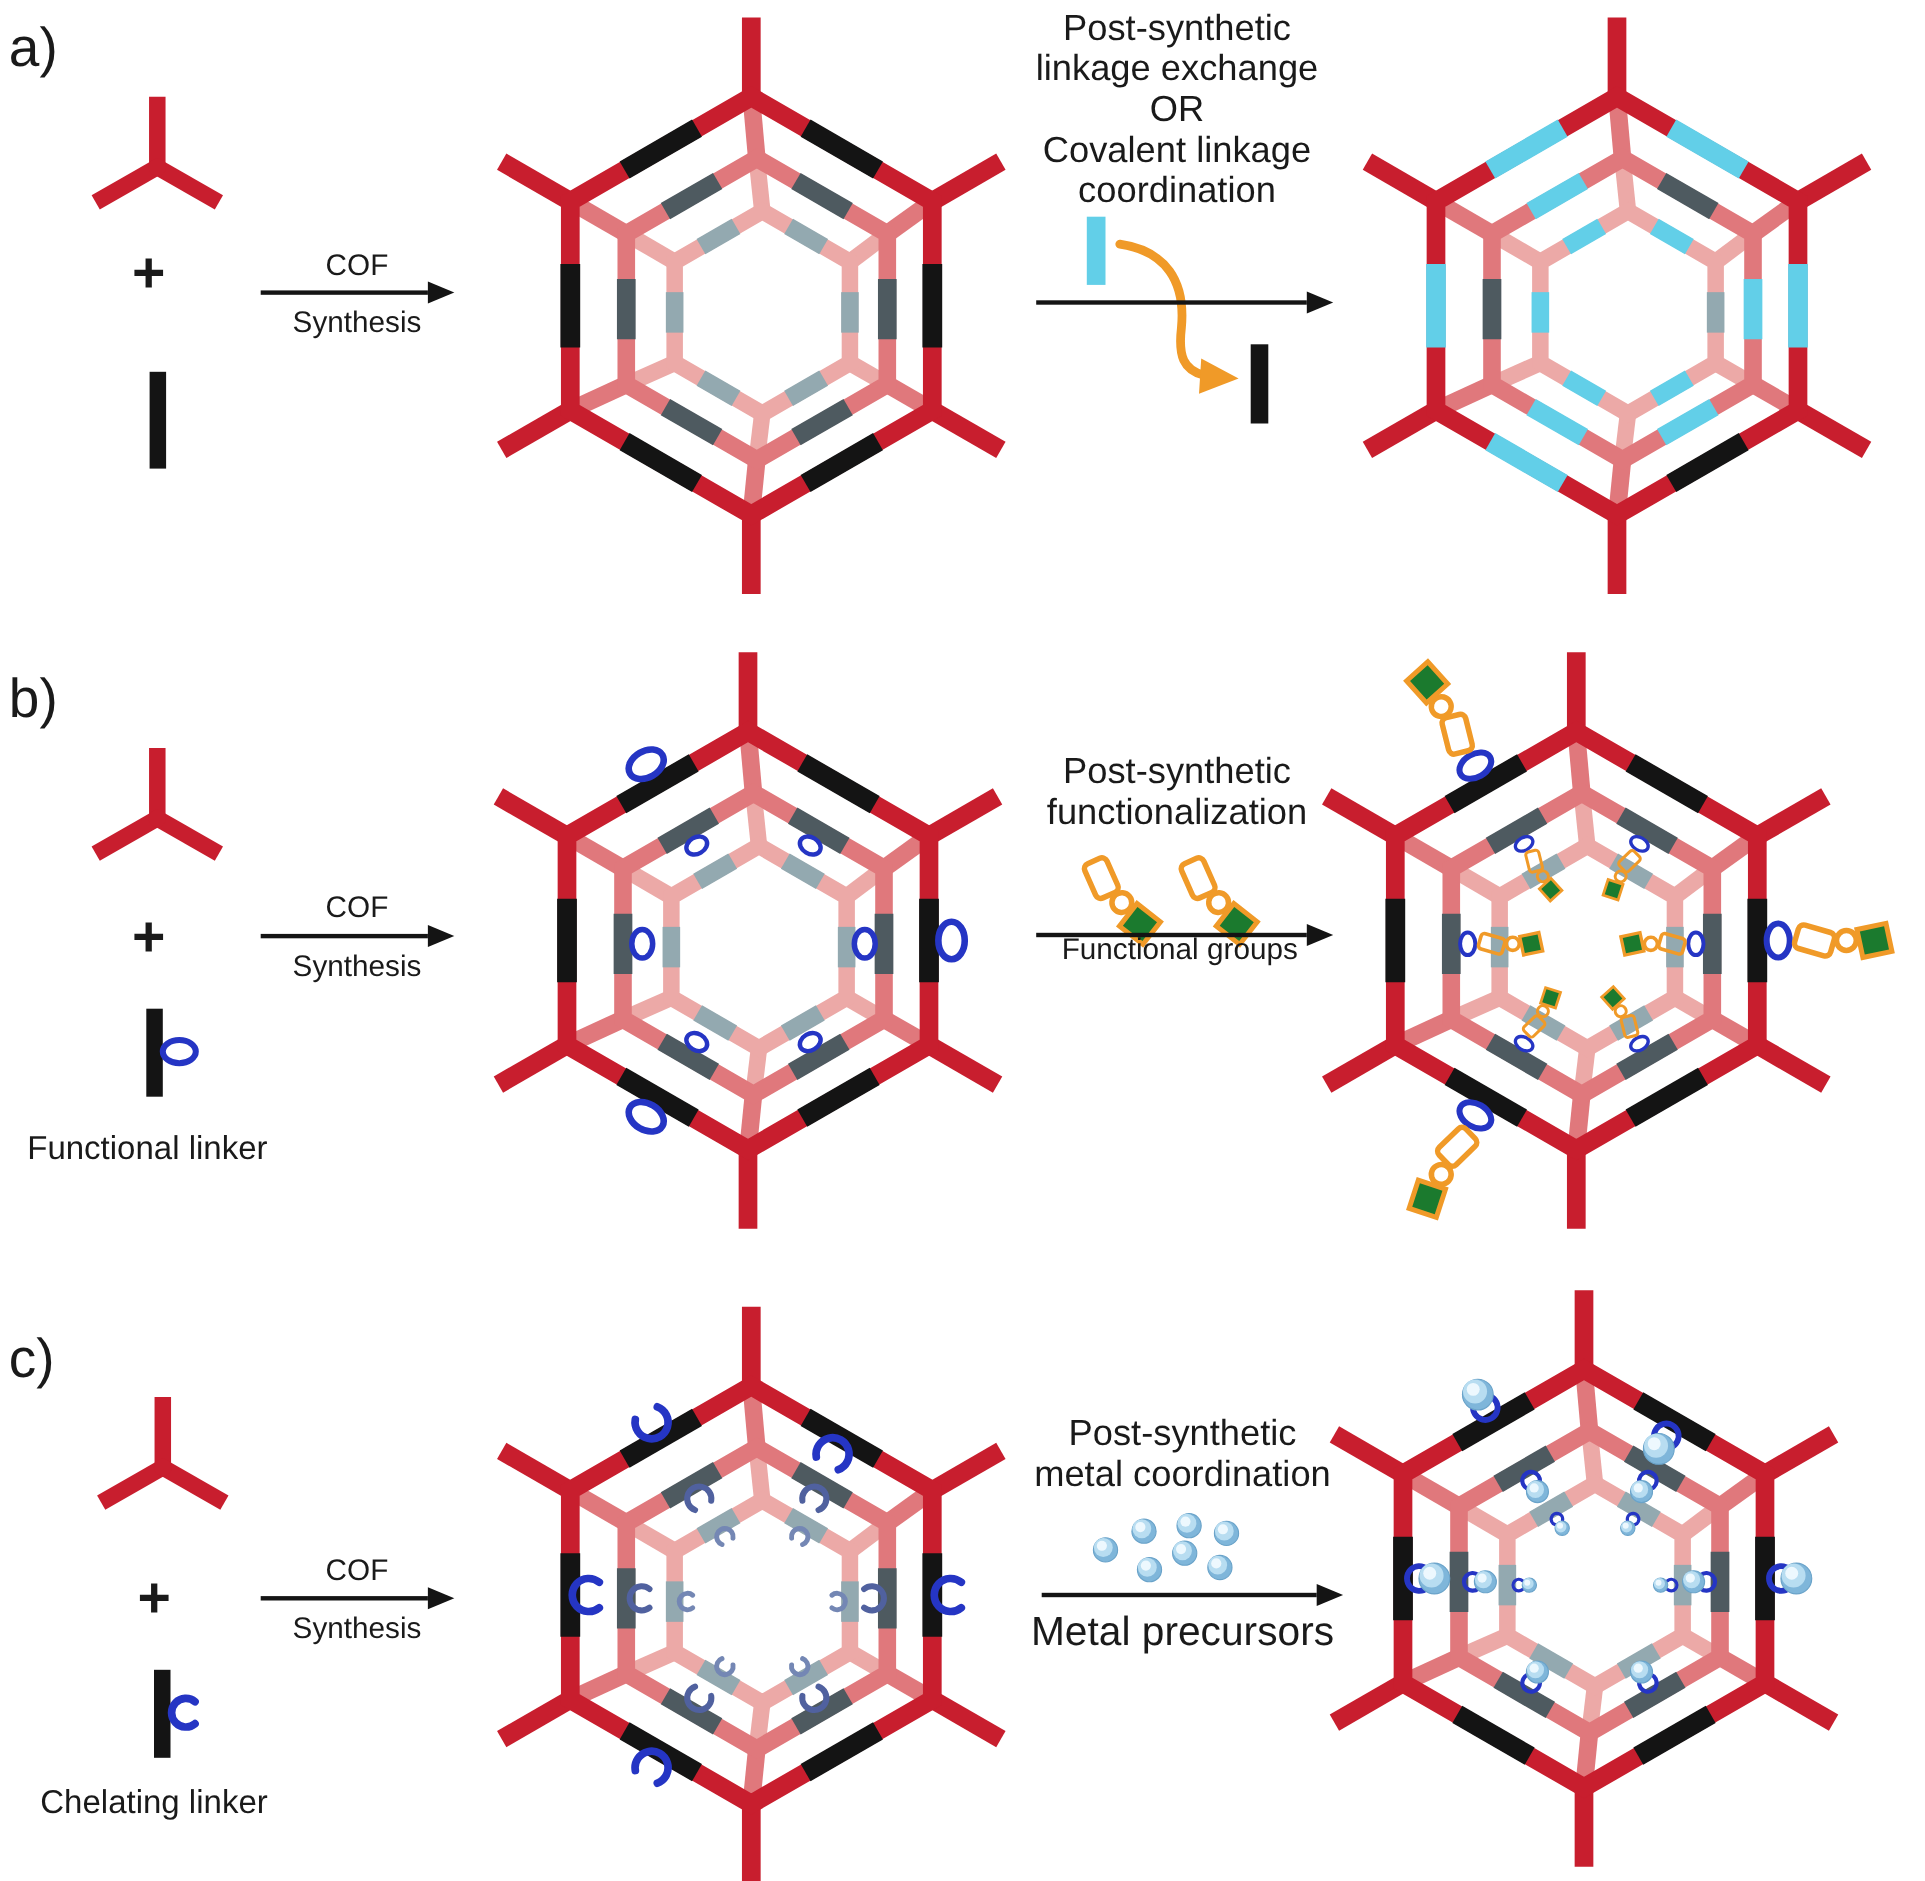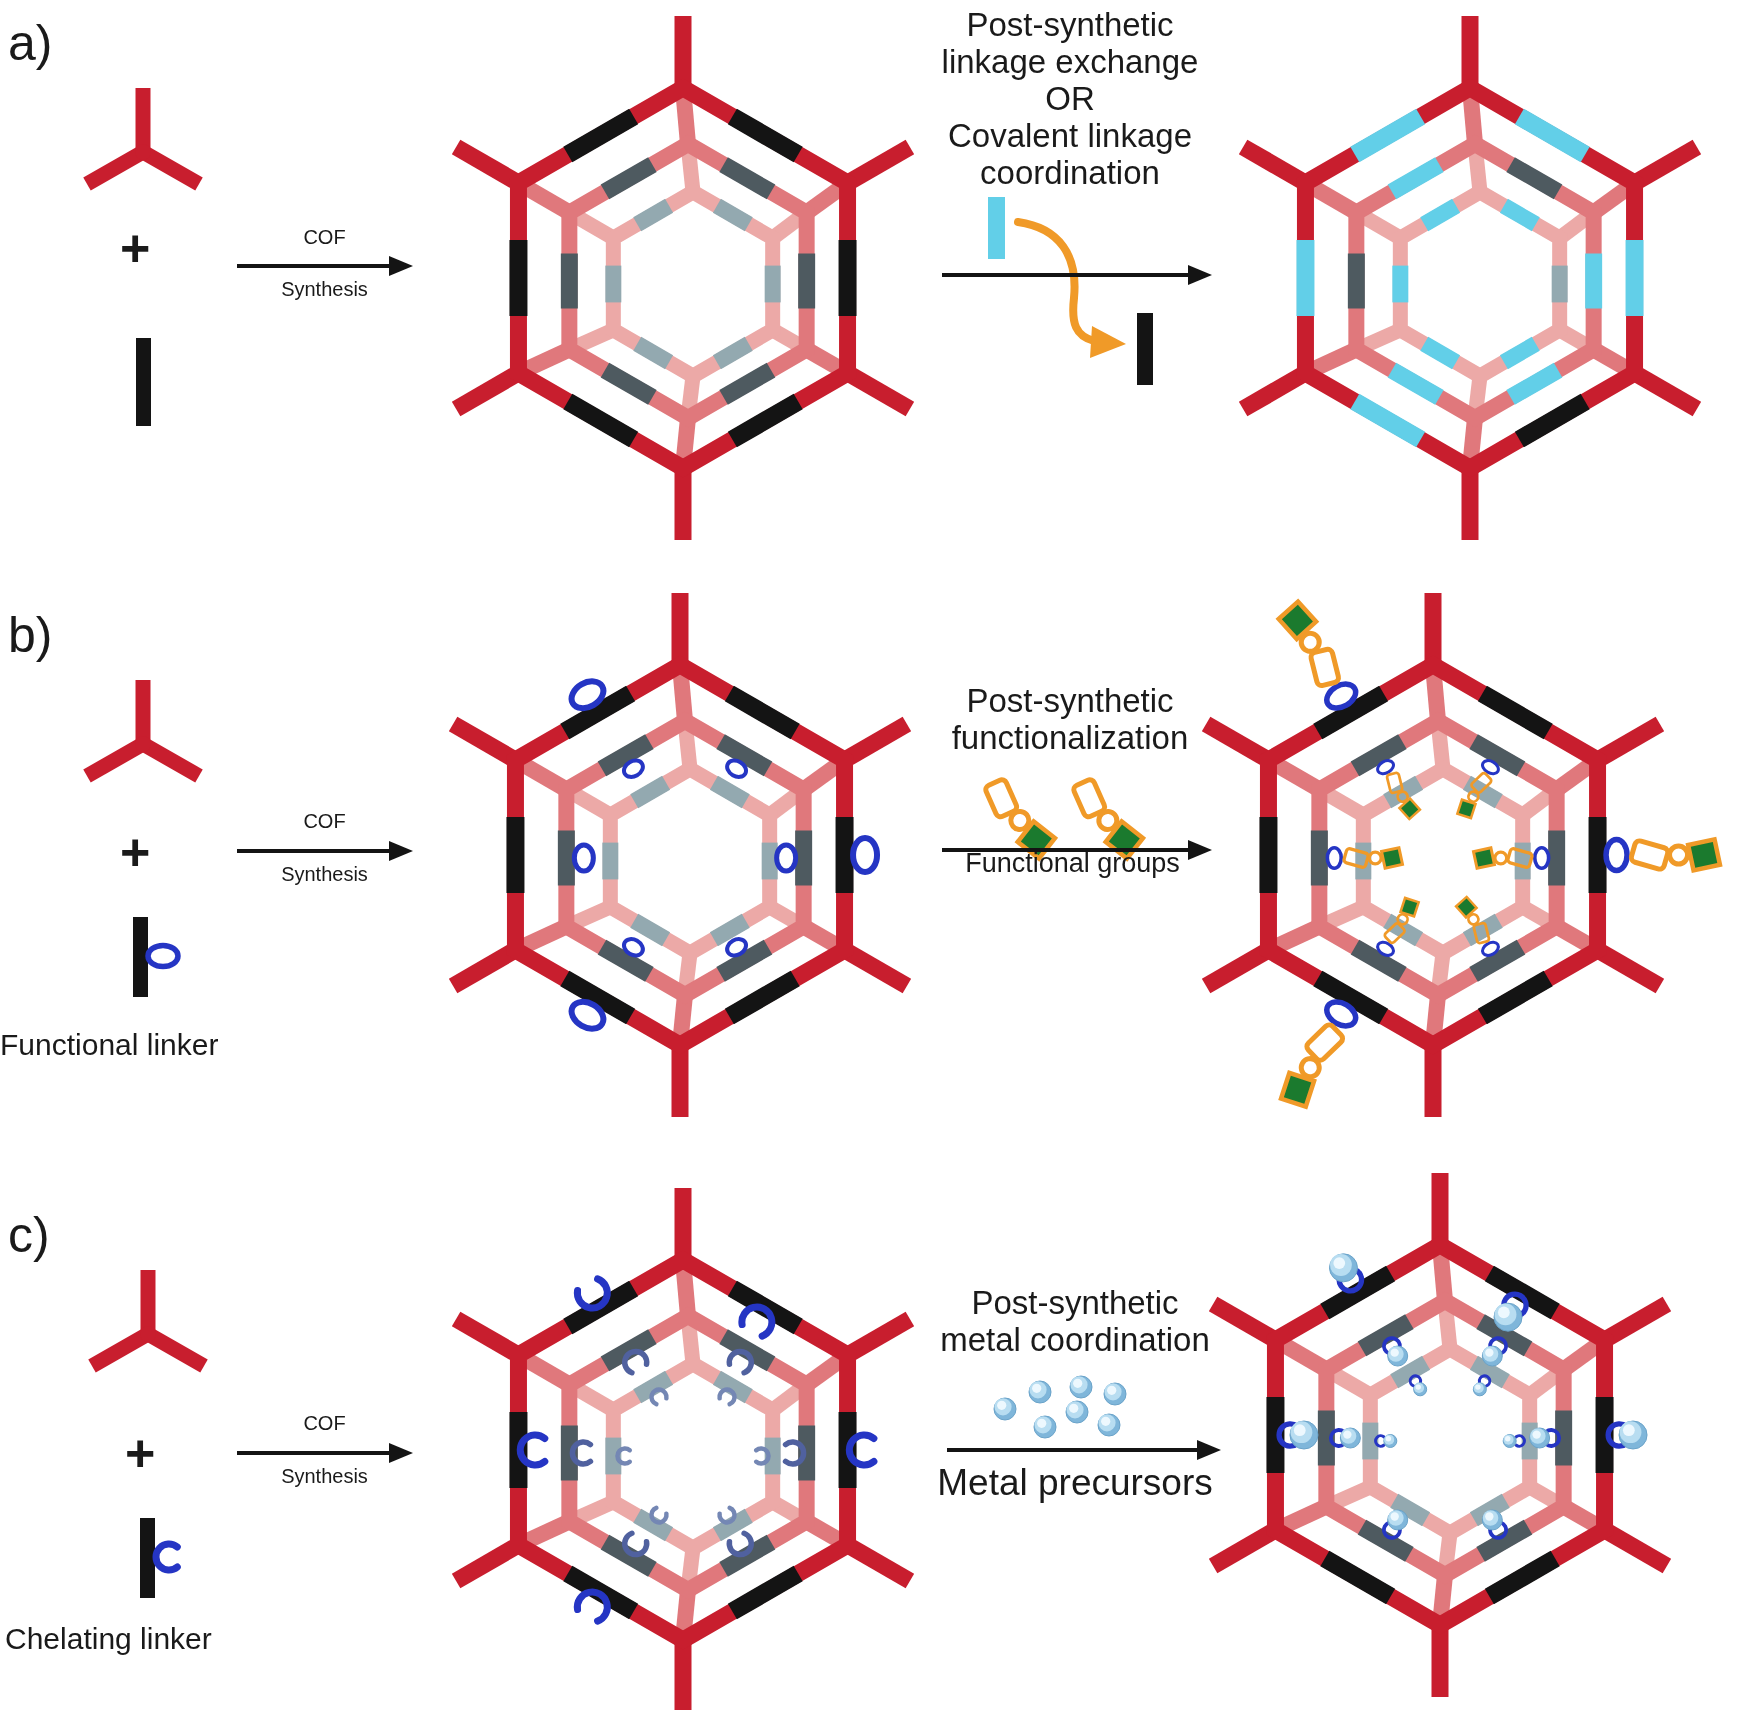--- a/index.html
+++ b/index.html
@@ -4,23 +4,23 @@
 <style>
   html,body{margin:0;padding:0;background:#ffffff;}
   #canvas{
     position:relative;width:1750px;height:1710px;background:#ffffff;
     overflow:hidden;color:#1a1a1a;
     font-family:"Liberation Sans", sans-serif;
   }
   .abs{position:absolute;}
   .panel-label{font-size:50px;font-weight:400;}
   .plus{font-size:52px;font-weight:700;}
-  .rxn-text{font-size:20px;text-align:center;}
+  .rxn-text{font-size:27px;text-align:center;}
   .ann{font-size:33px;line-height:37px;text-align:center;}
-  .linker-label{font-size:30px;}
+  .linker-label{font-size:30px;text-align:center;}
   .bar{background:#141414;}
   .harrow{height:4px;background:#141414;}
   .harrow::after{
     content:"";position:absolute;left:100%;top:50%;transform:translateY(-50%);
     width:0;height:0;border-left:24px solid #141414;
     border-top:10px solid transparent;border-bottom:10px solid transparent;
   }
   svg{display:block;}
 </style>
 </head>

